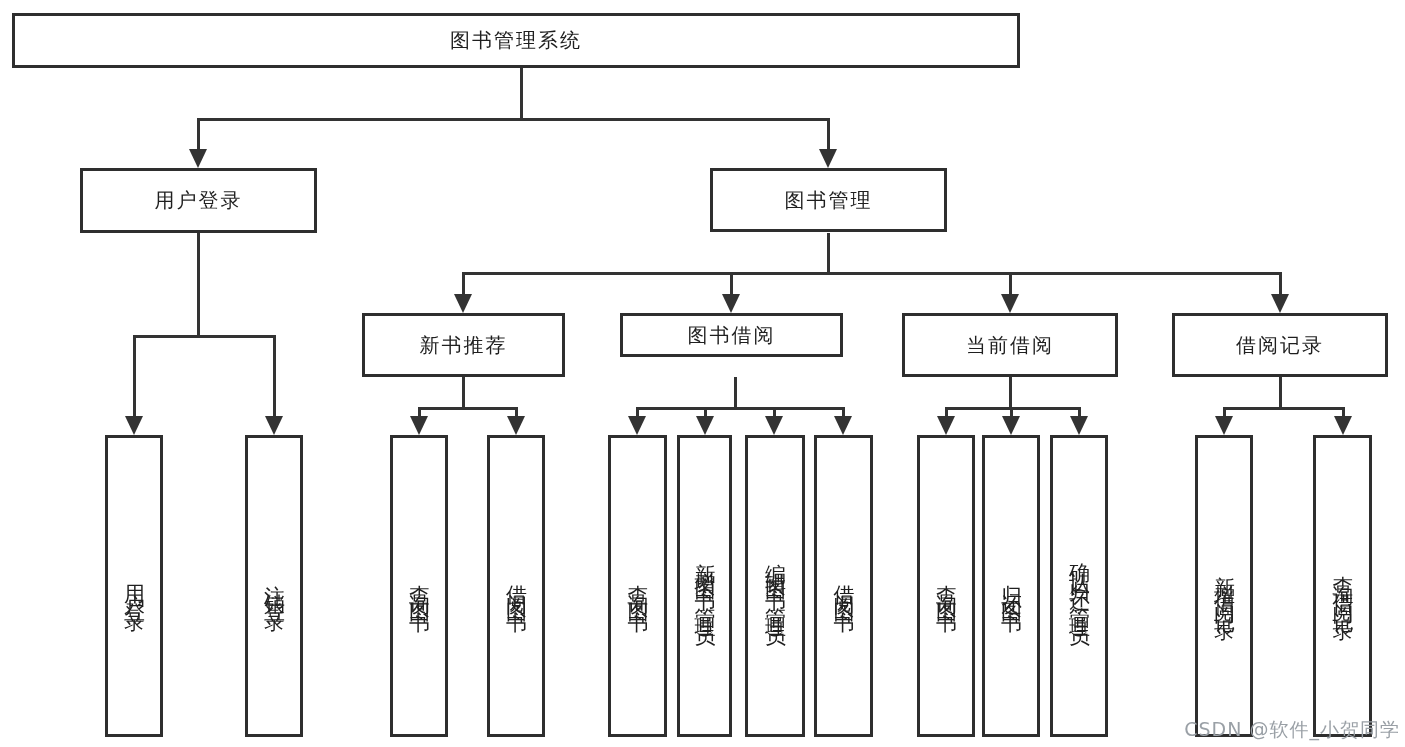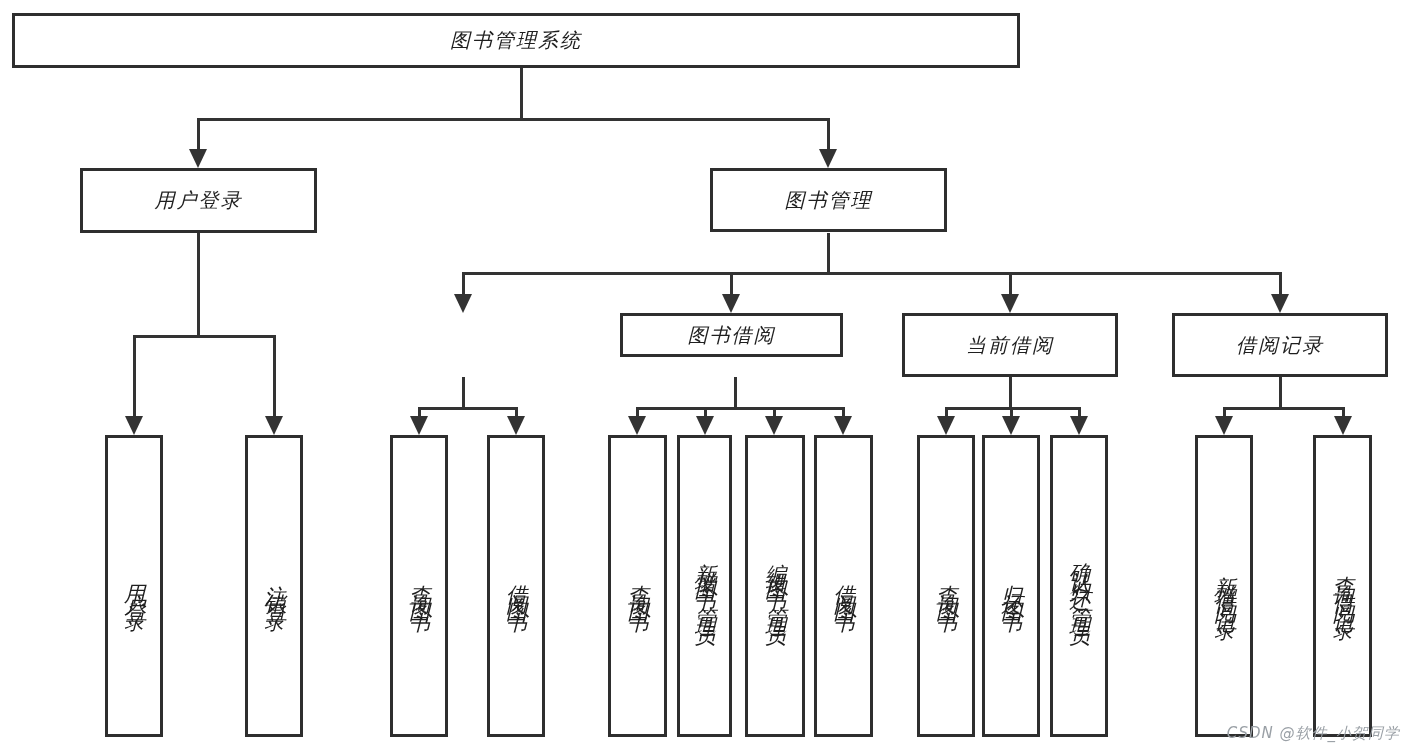--- a/index.html
+++ b/index.html
@@ -7,21 +7,20 @@
     padding: 0;
     background: #ffffff;
     font-family: "DejaVu Sans", "Liberation Sans", sans-serif;
   }
   .canvas {
     position: relative;
     width: 1405px;
     height: 747px;
     background: #ffffff;
     overflow: hidden;
-    font-style: italic;
   }
   .box {
     position: absolute;
     box-sizing: border-box;
     border: 3px solid #2e2e2e;
     background: #ffffff;
     display: flex;
     align-items: center;
     justify-content: center;
     color: #1f1f1f;
@@ -52,21 +51,21 @@
     width: 0;
     height: 0;
     border-left: 9px solid transparent;
     border-right: 9px solid transparent;
     border-top: 19px solid #333333;
   }
   .watermark {
     position: absolute;
     right: 5px;
     bottom: 4px;
-    font-size: 15px;
+    font-size: 19px;
     color: #9aa0a6;
     letter-spacing: 1px;
     white-space: nowrap;
     margin-left: 31px;
   }
 </style>
 </head>
 <body>
 
 <div class="canvas">
@@ -75,20 +74,23 @@
     <span>图书管理系统</span>
   </div>
 
   <div class="box hbox" style="left:80px;top:168px;width:237px;height:65px">
     <span>用户登录</span>
   </div>
   <div class="box hbox" style="left:710px;top:168px;width:237px;height:64px">
     <span>图书管理</span>
   </div>
 
+  <div class="box hbox" style="left:362px;top:313px;width:203px;height:64px">
+    <span>新书推荐</span>
+  </div>
   <div class="box hbox" style="left:620px;top:313px;width:223px;height:44px">
     <span>图书借阅</span>
   </div>
   <div class="box hbox" style="left:902px;top:313px;width:216px;height:64px">
     <span>当前借阅</span>
   </div>
   <div class="box hbox" style="left:1172px;top:313px;width:216px;height:64px">
     <span>借阅记录</span>
   </div>
 

